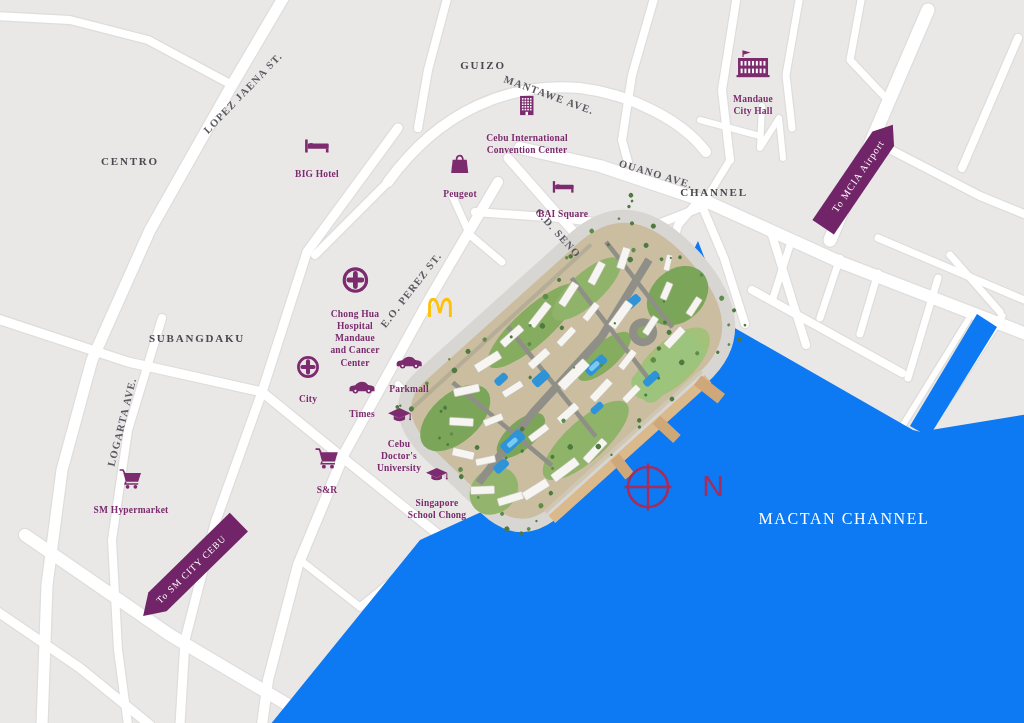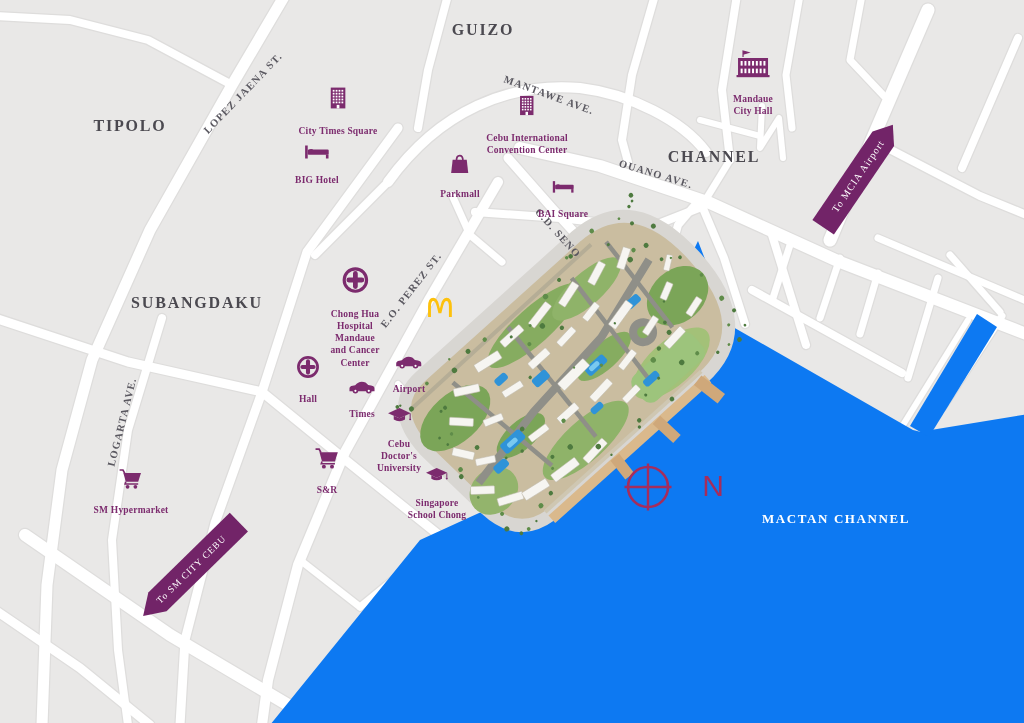--- a/index.html
+++ b/index.html
@@ -1,24 +1,24 @@
 <!DOCTYPE html>
 <html><head>
 <meta charset="utf-8">
 <style>
   html,body{margin:0;padding:0;background:#cfcfcf;}
   #stage{position:relative;width:1024px;height:723px;overflow:hidden;background:#e9e8e7;
          font-family:"Liberation Serif", serif;}
   #basemap{position:absolute;left:0;top:0;}
   .lbl{position:absolute;transform:translate(-50%,-50%);white-space:pre-line;text-align:center;pointer-events:none;}
-  .district{font-weight:bold;font-size:16px;letter-spacing:1.8px;color:#4b4950;}
+  .district{font-weight:bold;font-size:11px;letter-spacing:1.8px;color:#4b4950;margin-top:35px;}
   .street{font-weight:bold;font-size:10.5px;letter-spacing:1.2px;color:#5a5860;white-space:nowrap;}
   .poi{position:absolute;transform:translateX(-50%);display:flex;flex-direction:column;align-items:center;gap:14px;}
   .poi-label{font-weight:bold;font-size:9.5px;line-height:1.28;color:#7c2b6e;text-align:center;white-space:pre-line;letter-spacing:.2px;}
-  .water-label{font-weight:bold;font-size:13px;letter-spacing:1.6px;color:#ffffff;white-space:nowrap;}
+  .water-label{font-weight:normal;font-size:16px;letter-spacing:1.6px;color:#ffffff;white-space:nowrap;margin-left:8px;}
   .north{font-family:"Liberation Sans",sans-serif;font-size:30px;font-weight:400;color:#a52d5c;}
   .icon{display:block;}
 </style>
 </head>
 <body>
 
 <div id="stage">
 
   <svg id="basemap" width="1024" height="723" viewBox="0 0 1024 723">
     <defs>
@@ -367,56 +367,50 @@
       <polygon points="67,0 47,13 -67,13 -67,-13 47,-13" fill="#722468"></polygon>
       <text transform="rotate(180)" x="0" y="3.5" text-anchor="middle" fill="#ffffff" font-size="9.5" letter-spacing="1" font-family="Liberation Serif, serif">To SM CITY CEBU</text>
     </g>
 
     <g stroke="#a52d5c" fill="none">
       <circle cx="648" cy="487" r="20" stroke-width="2.6"></circle>
       <path d="M624.5,487 L671.5,487 M648,463.5 L648,510.5" stroke-width="2.4"></path>
     </g>
   </svg>
 
-  <div class="lbl district" style="left:130px;top:126px">TIPOLO</div>
+  <div class="lbl district" style="left:130px;top:126px">CENTRO</div>
   <div class="lbl district" style="left:483px;top:30px">GUIZO</div>
   <div class="lbl district" style="left:714px;top:157px">CHANNEL</div>
   <div class="lbl district" style="left:197px;top:303px">SUBANGDAKU</div>
 
   <div class="lbl street" style="left:243px;top:93px;transform:translate(-50%,-50%) rotate(-46deg)">LOPEZ JAENA ST.</div>
   <div class="lbl street" style="left:549px;top:95px;transform:translate(-50%,-50%) rotate(20deg)">MANTAWE AVE.</div>
   <div class="lbl street" style="left:656px;top:174px;transform:translate(-50%,-50%) rotate(17deg)">OUANO AVE.</div>
   <div class="lbl street" style="left:558px;top:233px;transform:translate(-50%,-50%) rotate(48deg)">C.D. SENO</div>
   <div class="lbl street" style="left:411px;top:290px;transform:translate(-50%,-50%) rotate(-52deg)">E.O. PEREZ ST.</div>
   <div class="lbl street" style="left:122px;top:422px;transform:translate(-50%,-50%) rotate(-76deg)">LOGARTA AVE.</div>
 
-  <div class="poi" style="left:338px;top:85px">
-    <svg class="icon" width="25" height="26" viewBox="0 0 24 24" style="color:#7c2b6e" fill="currentColor">
-        <use href="#sym-building"></use>
-      </svg>
-    <div class="poi-label">City Times Square</div>
-  </div>
-  <div class="poi" style="left:317px;top:142px">
+  <div class="poi" style="left:317px;top:136px">
     <svg class="icon" width="26" height="18" viewBox="0 0 26 18" style="color:#7c2b6e" fill="currentColor">
         <use href="#sym-bed"></use>
       </svg>
     <div class="poi-label">BIG Hotel</div>
   </div>
   <div class="poi" style="left:527px;top:93px">
     <svg class="icon" width="23" height="25" viewBox="0 0 24 24" style="color:#7c2b6e" fill="currentColor">
         <use href="#sym-building"></use>
       </svg>
     <div class="poi-label">Cebu International
 Convention Center</div>
   </div>
   <div class="poi" style="left:460px;top:153px">
     <svg class="icon" width="19" height="21" viewBox="0 0 20 22" style="color:#7c2b6e" fill="currentColor">
         <use href="#sym-bag"></use>
       </svg>
-    <div class="poi-label">Parkmall</div>
+    <div class="poi-label">Peugeot</div>
   </div>
   <div class="poi" style="left:563px;top:178px">
     <svg class="icon" width="23" height="16" viewBox="0 0 26 18" style="color:#7c2b6e" fill="currentColor">
         <use href="#sym-bed"></use>
       </svg>
     <div class="poi-label">BAI Square</div>
   </div>
   <div class="poi" style="left:753px;top:49px">
     <svg class="icon" width="34" height="30" viewBox="0 0 34 30" style="color:#7c2b6e" fill="currentColor">
         <use href="#sym-cityhall"></use>
@@ -437,33 +431,33 @@
   <div class="poi" style="left:440px;top:295px">
     <svg class="icon" width="27" height="23" viewBox="0 0 26 22" style="color:#fdc10d" fill="currentColor">
         <use href="#sym-mcd"></use>
       </svg>
     <div class="poi-label"></div>
   </div>
   <div class="poi" style="left:308px;top:355px">
     <svg class="icon" width="24" height="24" viewBox="0 0 24 24" style="color:#7c2b6e" fill="currentColor">
         <use href="#sym-cross"></use>
       </svg>
-    <div class="poi-label">Hall</div>
+    <div class="poi-label">City</div>
   </div>
   <div class="poi" style="left:362px;top:377px">
     <svg class="icon" width="28" height="17" viewBox="0 0 26 16" style="color:#7c2b6e" fill="currentColor">
         <use href="#sym-car"></use>
       </svg>
     <div class="poi-label">Times</div>
   </div>
   <div class="poi" style="left:409px;top:352px">
     <svg class="icon" width="28" height="17" viewBox="0 0 26 16" style="color:#7c2b6e" fill="currentColor">
         <use href="#sym-car"></use>
       </svg>
-    <div class="poi-label">Airport</div>
+    <div class="poi-label">Parkmall</div>
   </div>
   <div class="poi" style="left:399px;top:407px">
     <svg class="icon" width="25" height="17" viewBox="0 0 26 18" style="color:#7c2b6e" fill="currentColor">
         <use href="#sym-cap"></use>
       </svg>
     <div class="poi-label">Cebu
 Doctor's
 University</div>
   </div>
   <div class="poi" style="left:327px;top:447px">

